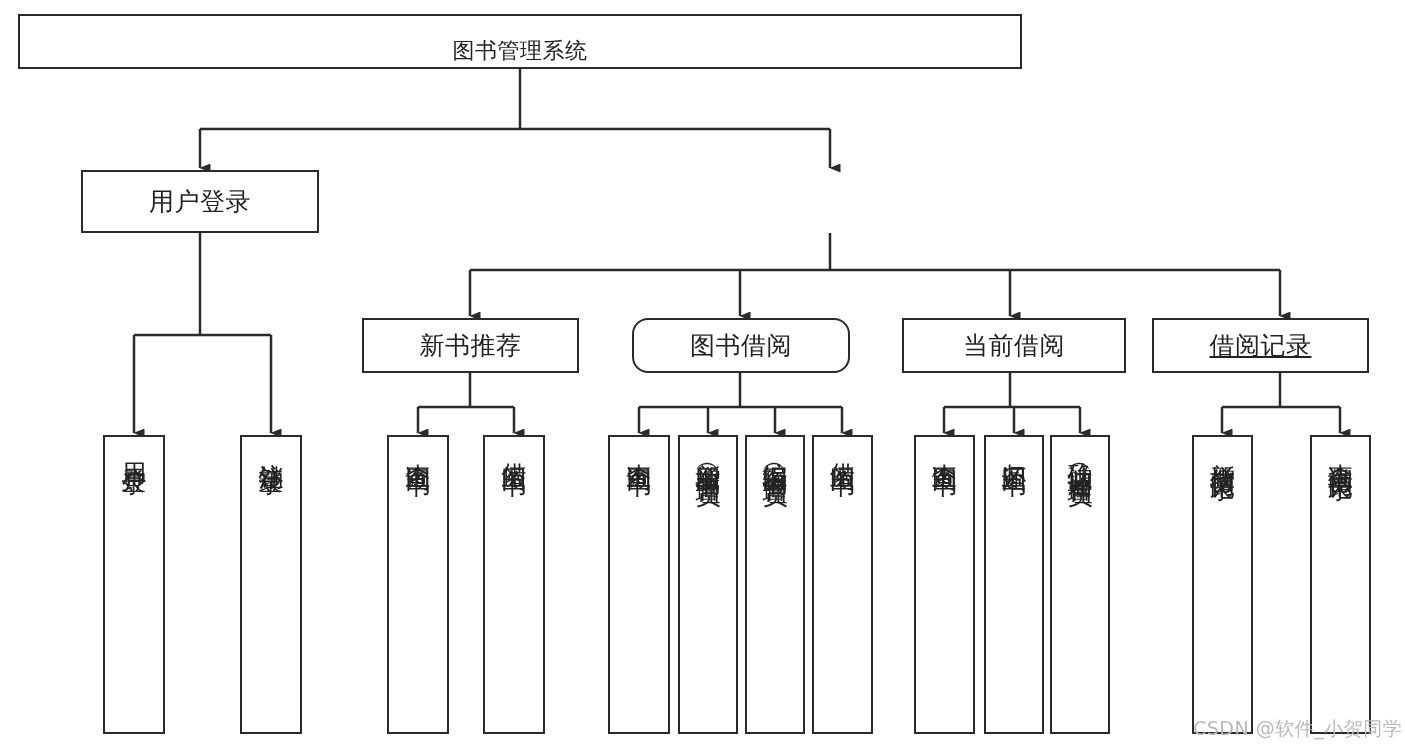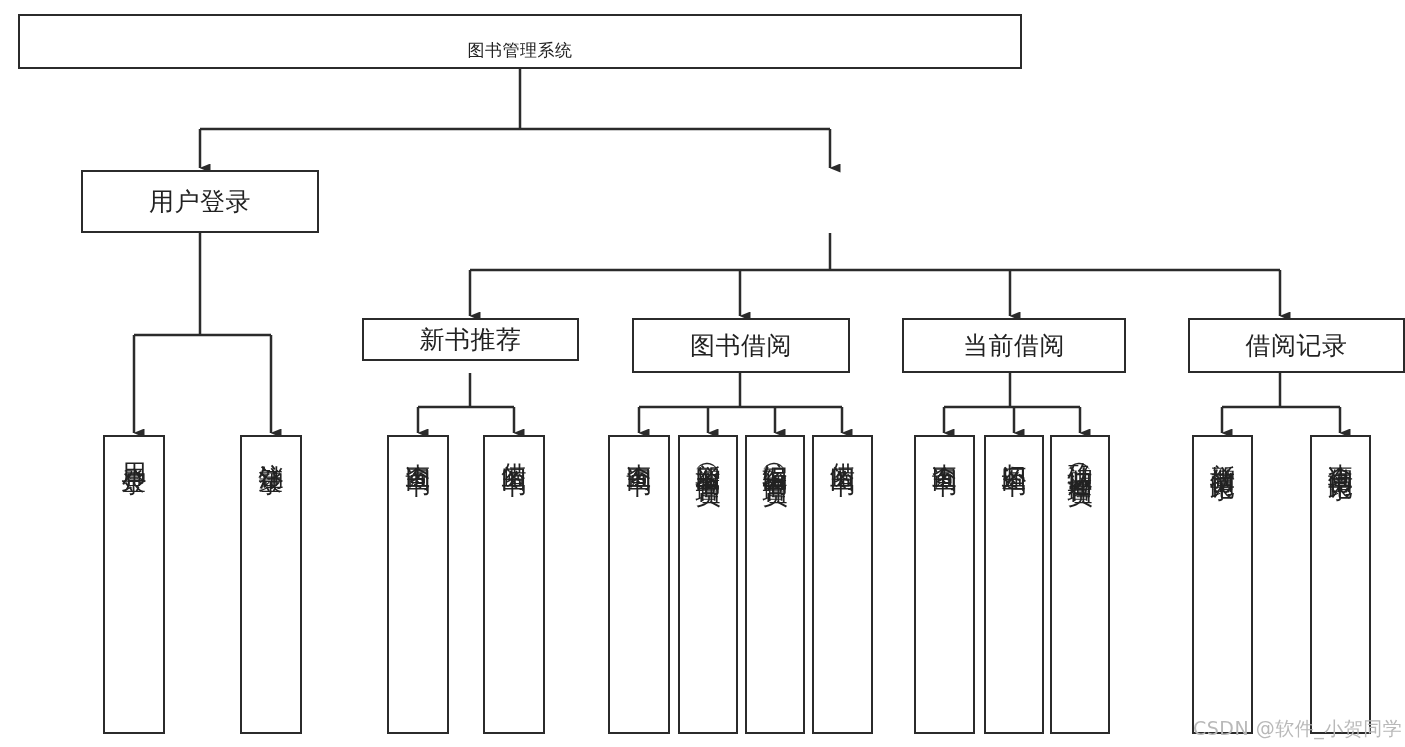--- a/index.html
+++ b/index.html
@@ -40,21 +40,21 @@
     text-align: center;
     line-height: 1.18;
     letter-spacing: 0.5px;
   }
   
   .node.horiz .label {
     writing-mode: horizontal-tb;
     font-size: 25px;
   }
   .node.root .label {
-    font-size: 17px;
+    font-size: 22px;
     margin-top: 18px;
   }
   
   .node.vert {
     align-items: flex-start;
     justify-content: center;
     padding-top: 6px;
   }
   .node.vert .label {
     writing-mode: vertical-rl;
@@ -131,30 +131,30 @@
   </svg>
 
   <div class="node horiz root" style="left: 18px; top: 14px; width: 1004px; height: 55px; border-color: rgb(43, 43, 43); background: rgb(255, 255, 255); color: rgb(34, 34, 34);">
     <span class="label">图书管理系统</span>
   </div>
 
   <div class="node horiz" style="left: 81px; top: 170px; width: 238px; height: 63px; border-color: rgb(43, 43, 43); background: rgb(255, 255, 255); color: rgb(34, 34, 34);">
     <span class="label">用户登录</span>
   </div>
 
-  <div class="node horiz" style="left: 362px; top: 318px; width: 217px; height: 43px; border-color: rgb(43, 43, 43); background: rgb(255, 255, 255); color: rgb(34, 34, 34);">
+  <div class="node horiz" style="left: 362px; top: 318px; width: 217px; height: 55px; border-color: rgb(43, 43, 43); background: rgb(255, 255, 255); color: rgb(34, 34, 34);">
     <span class="label">新书推荐</span>
   </div>
-  <div class="node horiz" style="left: 632px; top: 318px; width: 218px; height: 55px; border-color: rgb(43, 43, 43); background: rgb(255, 255, 255); color: rgb(34, 34, 34);">
+  <div class="node horiz" style="left: 632px; top: 318px; width: 218px; height: 55px; border-color: rgb(43, 43, 43); background: rgb(255, 255, 255); color: rgb(34, 34, 34); border-radius: 16px;">
     <span class="label">图书借阅</span>
   </div>
   <div class="node horiz" style="left: 902px; top: 318px; width: 224px; height: 55px; border-color: rgb(43, 43, 43); background: rgb(255, 255, 255); color: rgb(34, 34, 34);">
     <span class="label">当前借阅</span>
   </div>
-  <div class="node horiz" style="left: 1188px; top: 318px; width: 217px; height: 55px; border-color: rgb(43, 43, 43); background: rgb(255, 255, 255); color: rgb(34, 34, 34);">
+  <div class="node horiz" style="left: 1152px; top: 318px; width: 217px; height: 55px; border-color: rgb(43, 43, 43); background: rgb(255, 255, 255); color: rgb(34, 34, 34); text-decoration: underline;">
     <span class="label">借阅记录</span>
   </div>
 
   <div class="node vert" style="left: 103px; top: 435px; width: 62px; height: 299px; border-color: rgb(43, 43, 43); background: rgb(255, 255, 255); color: rgb(34, 34, 34);">
     <span class="label">用户登录</span>
   </div>
   <div class="node vert" style="left: 240px; top: 435px; width: 62px; height: 299px; border-color: rgb(43, 43, 43); background: rgb(255, 255, 255); color: rgb(34, 34, 34);">
     <span class="label">注销登录</span>
   </div>
   <div class="node vert" style="left: 387px; top: 435px; width: 62px; height: 299px; border-color: rgb(43, 43, 43); background: rgb(255, 255, 255); color: rgb(34, 34, 34);">

